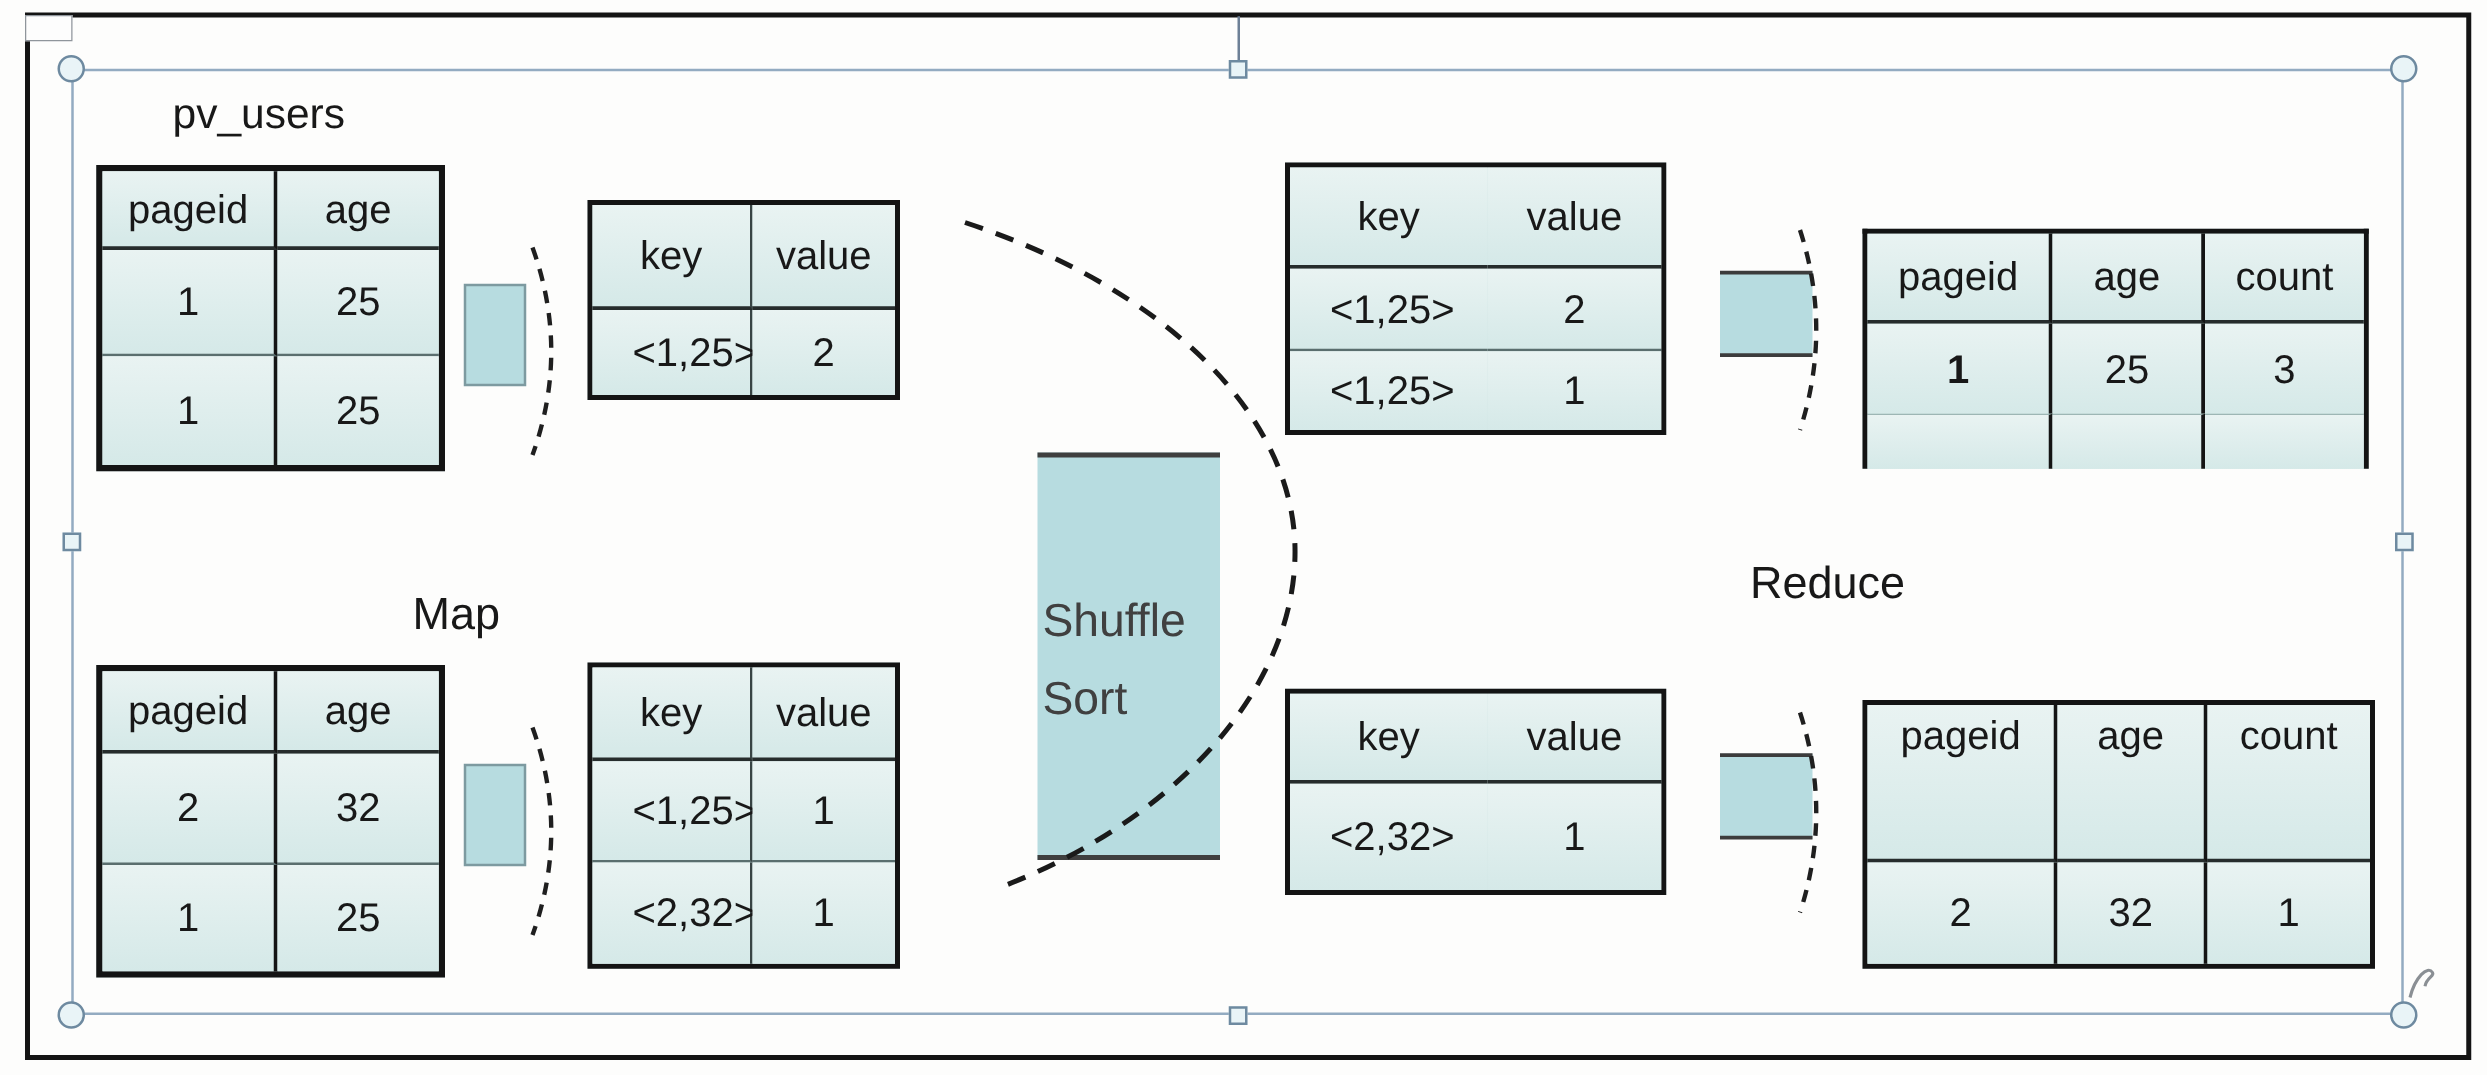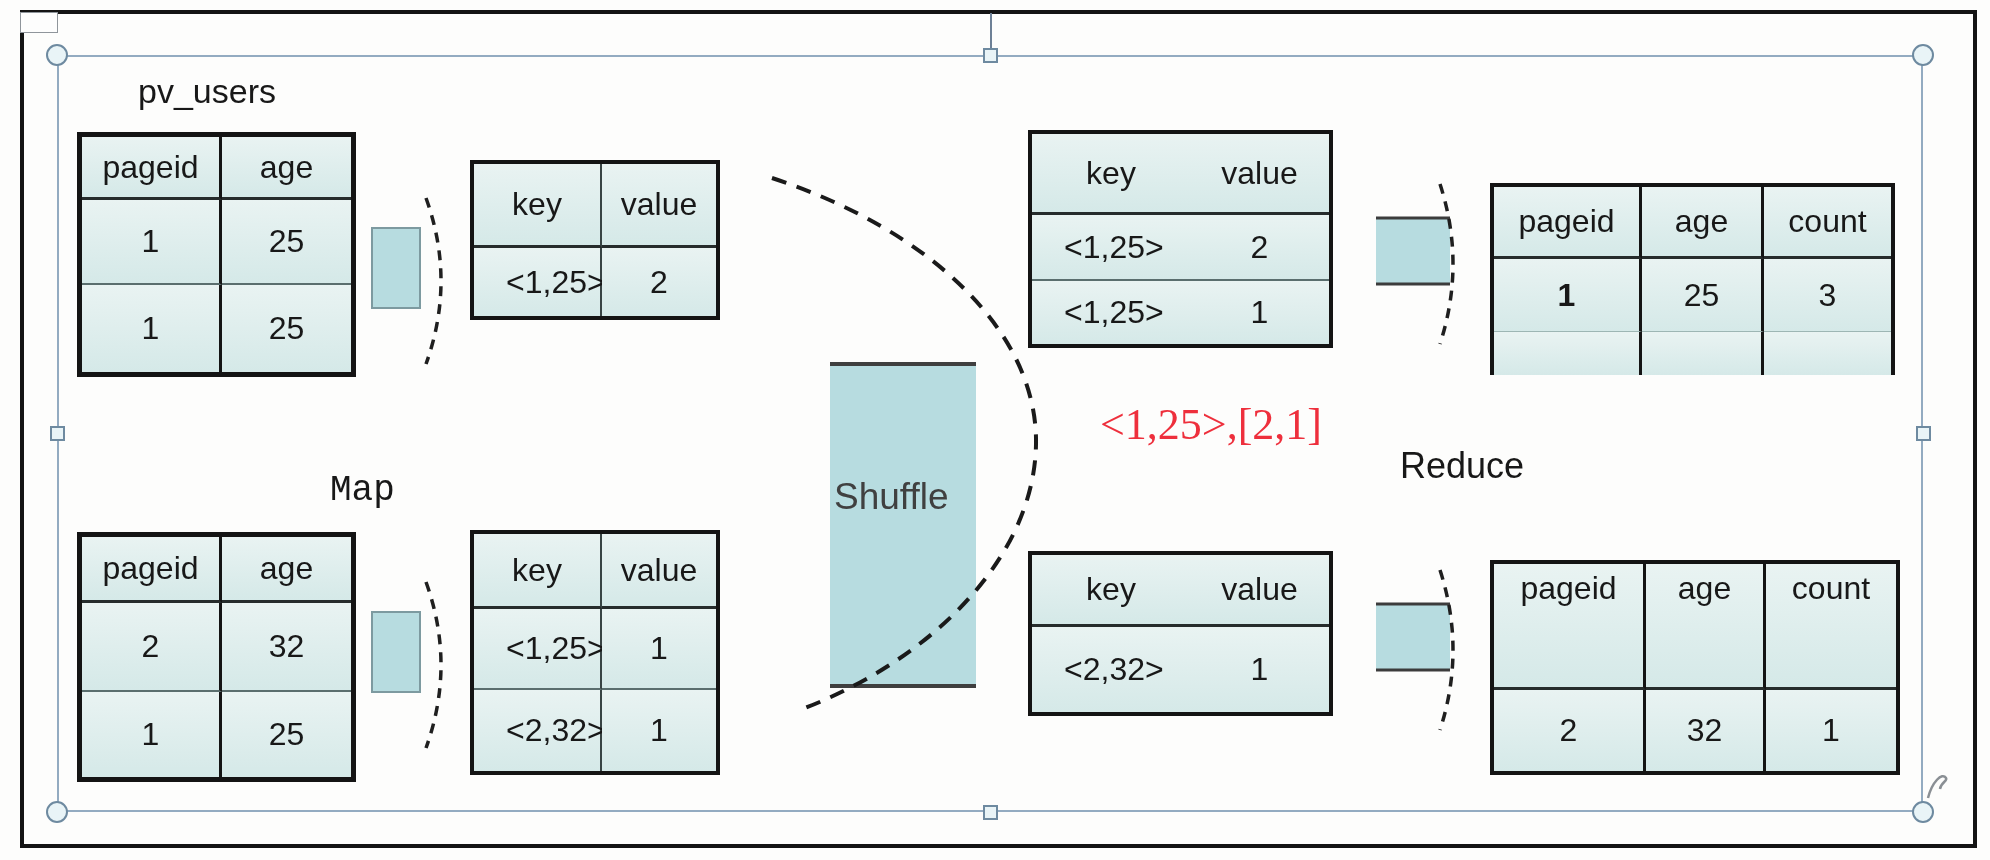--- a/index.html
+++ b/index.html
@@ -15,21 +15,21 @@
   
   #sel-frame{left:57px;top:55px;width:1866px;height:757px;border:2px solid var(--selection-frame);}
   #rot-stem{left:990px;top:13px;width:2px;height:43px;background:#6d8096;}
   .handle{background:#e9f4f7;border:2px solid #6e8aa0;}
   .handle.circle{width:22px;height:22px;border-radius:50%;}
   .handle.square{width:15px;height:15px;}
 
   
   .lbl{white-space:pre;line-height:1.05;}
   #lbl-pv{left:138px;top:74px;font-size:34px;}
-  #lbl-map{left:330px;top:472px;font-size:36px;font-family:Liberation Mono, monospace;}
+  #lbl-map{left:330px;top:472px;font-size:36px;}
   #lbl-reduce{left:1400px;top:447px;font-size:36px;}
   #lbl-shuffle{left:834px;top:466px;font-size:37px;line-height:62px;color:#404040;}
   #annotation{left:1100px;top:396px;font-size:44px;line-height:58px;
               font-family:"Liberation Serif",serif;color:var(--annotation-red);}
 
   
   .tbl{display:grid;background:#cfe4e3;}
   .cell{display:flex;align-items:center;justify-content:center;font-size:32px;
         background:linear-gradient(180deg,var(--cell-bg-top) 0%,var(--cell-bg-bottom) 100%);}
   .cell.keyleft{justify-content:flex-start;padding-left:32px;}
@@ -113,32 +113,32 @@
       <div class="cell vr2 rb keyleft">&lt;1,25&gt;</div>
       <div class="cell rb">1</div>
       <div class="cell vr2 keyleft">&lt;2,32&gt;</div>
       <div class="cell">1</div>
     </div>
 
     <div class="abs" id="big-arrow-body"></div>
     <svg class="abs" style="left:750px;top:160px" width="300" height="560">
       <path d="M 22 18 C 180 70 284 170 286 278 C 288 390 190 495 55 548" fill="none" stroke="#1a1a1a" stroke-width="4" stroke-dasharray="15 11"></path>
     </svg>
-    <div class="abs lbl" id="lbl-shuffle"><span style="display:block">Shuffle</span></div>
+    <div class="abs lbl" id="lbl-shuffle"><span style="display:block">Shuffle</span><span style="display:block">Sort</span></div>
 
     <div class="abs tbl b4" id="t-shf-top">
       <div class="cell hb">key</div>
       <div class="cell hb">value</div>
       <div class="cell rb keyleft">&lt;1,25&gt;</div>
       <div class="cell rb">2</div>
       <div class="cell keyleft">&lt;1,25&gt;</div>
       <div class="cell">1</div>
     </div>
 
-    <div class="abs lbl" id="annotation"><span style="display:block">&lt;1,25&gt;,[2,1]</span></div>
+    <div class="abs lbl" id="annotation"></div>
 
     <div class="abs lbl" id="lbl-reduce">Reduce</div>
 
     <div class="abs tbl b4" id="t-shf-bot">
       <div class="cell hb">key</div>
       <div class="cell hb">value</div>
       <div class="cell keyleft">&lt;2,32&gt;</div>
       <div class="cell">1</div>
     </div>
 

